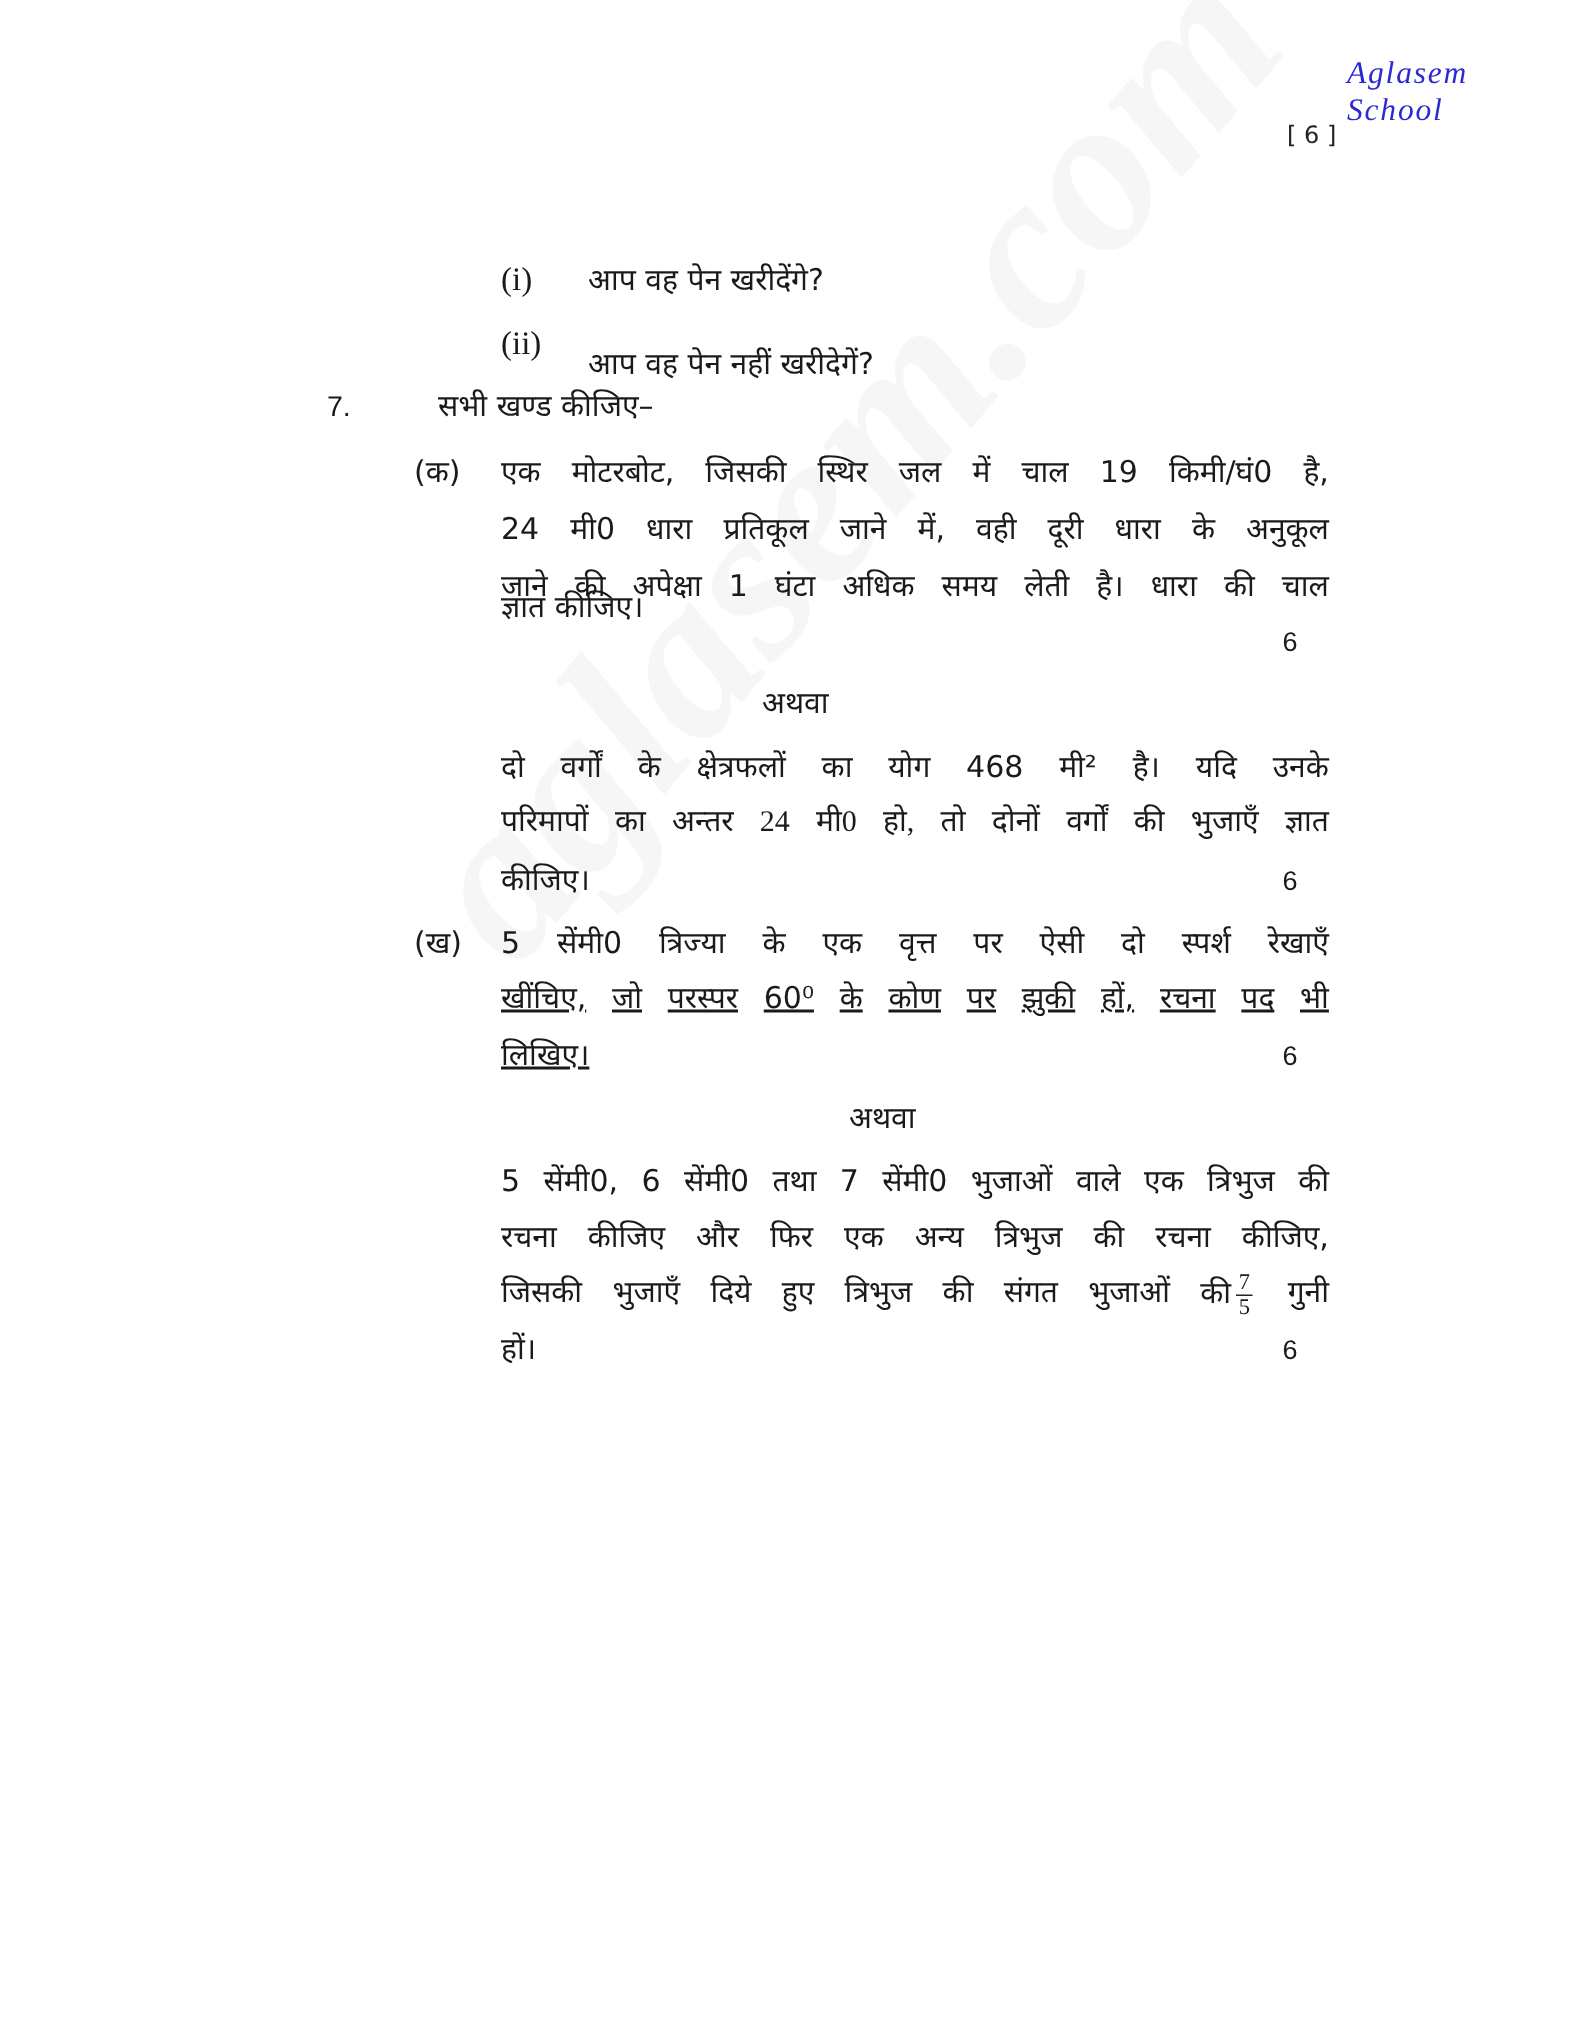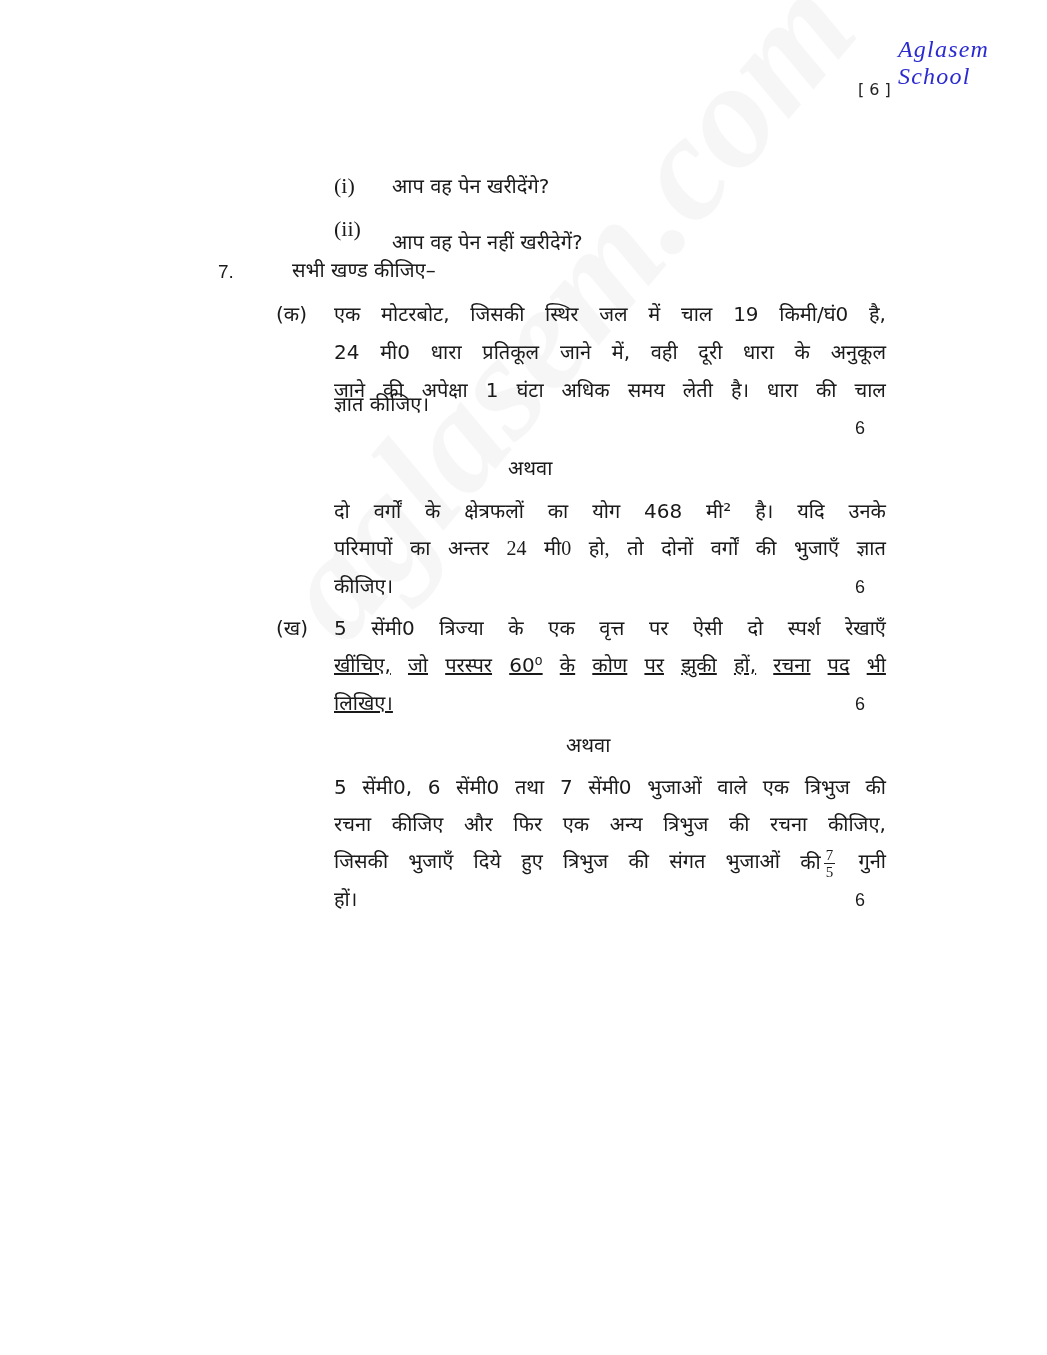--- a/index.html
+++ b/index.html
@@ -3,21 +3,21 @@
 <meta charset="utf-8">
 <style>
   html, body { margin: 0; padding: 0; background: #ffffff; }
   body {
     width: 1047px; height: 1355px; position: relative; overflow: hidden;
     font-family: "DejaVu Sans", sans-serif; color: #1a1a1a;
   }
   .brand {
     position: absolute; left: 898px; top: 36px;
     font-family: "Liberation Serif", serif; font-style: italic;
-    font-size: 24px; letter-spacing: 1.2px; color: #2a2ad0;
+    font-size: 21px; letter-spacing: 1.2px; color: #2a2ad0;
   }
   .pageno {
     position: absolute; left: 858px; top: 80px;
     font-family: "DejaVu Sans", sans-serif; font-size: 16px; color: #222;
   }
   .watermark {
     position: absolute; left: 240px; top: 560px;
     font-family: "Liberation Serif", serif; font-style: italic; font-weight: bold;
     font-size: 150px; color: rgba(0,0,0,0.035);
     transform: rotate(-50deg); transform-origin: left top;

